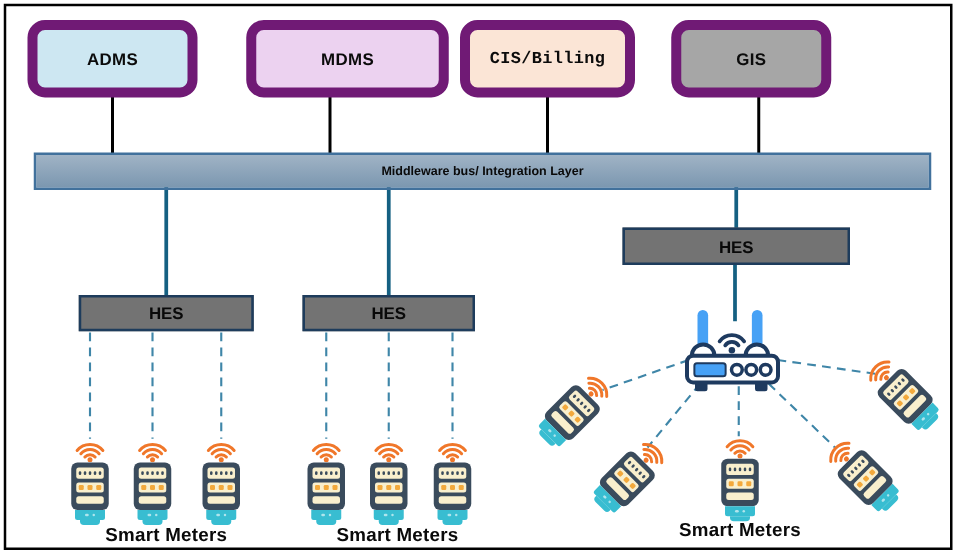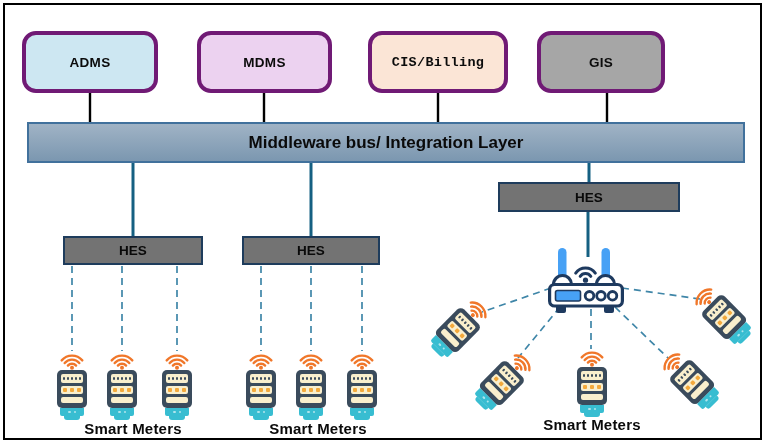--- a/index.html
+++ b/index.html
@@ -4,31 +4,31 @@
 <style>
   html,body{margin:0;padding:0;background:#fff;}
   #canvas{
     position:relative;width:765px;height:443px;background:#ffffff;overflow:hidden;
     font-family:"Liberation Sans",sans-serif;
   }
   .frame{position:absolute;left:3px;top:3px;right:3px;bottom:3px;border:2px solid #000;}
   .wires{position:absolute;left:0;top:0;z-index:1;}
   .sysbox{
     position:absolute;z-index:2;display:flex;align-items:center;justify-content:center;
-    border:4px solid #701a75;border-radius:14px;font-weight:bold;font-size:13.5px;
-    letter-spacing:.3px;color:#0b0b0b;top:16px;height:62px;box-sizing:border-box;margin-top:15px;
+    border:8px solid #701a75;border-radius:14px;font-weight:bold;font-size:13.5px;
+    letter-spacing:.3px;color:#0b0b0b;top:16px;height:62px;box-sizing:border-box;
   }
   .adms{left:22px;width:136px;}
-  .mdms{left:197px;width:135px;}
+  .mdms{left:197px;width:162px;}
   .cis{left:368px;width:140px;font-family:Liberation Mono, monospace;}
   .gis{left:537px;width:128px;}
   .bus{
-    position:absolute;z-index:2;left:27px;top:122px;width:718px;height:41px;box-sizing:border-box;
+    position:absolute;z-index:2;left:27px;top:122px;width:718px;height:30px;box-sizing:border-box;
     background:linear-gradient(180deg,#a0b3c5,#7b97b0);border:2px solid #41719c;
-    display:flex;align-items:center;justify-content:center;font-weight:bold;font-size:17px;color:#0a0a0a;
+    display:flex;align-items:center;justify-content:center;font-weight:bold;font-size:10px;color:#0a0a0a;
   }
   .hes{
     position:absolute;z-index:2;box-sizing:border-box;background:#737373;border:2px solid #1e3c5c;
     display:flex;align-items:center;justify-content:center;font-weight:bold;font-size:13.5px;color:#090909;
   }
   .hes1{left:63px;top:236px;width:140px;height:29px;}
   .hes2{left:242px;top:236px;width:138px;height:29px;}
   .hes3{left:498px;top:182px;width:182px;height:30px;}
   .diagram-label{
     position:absolute;z-index:3;transform:translateX(-50%);white-space:nowrap;

